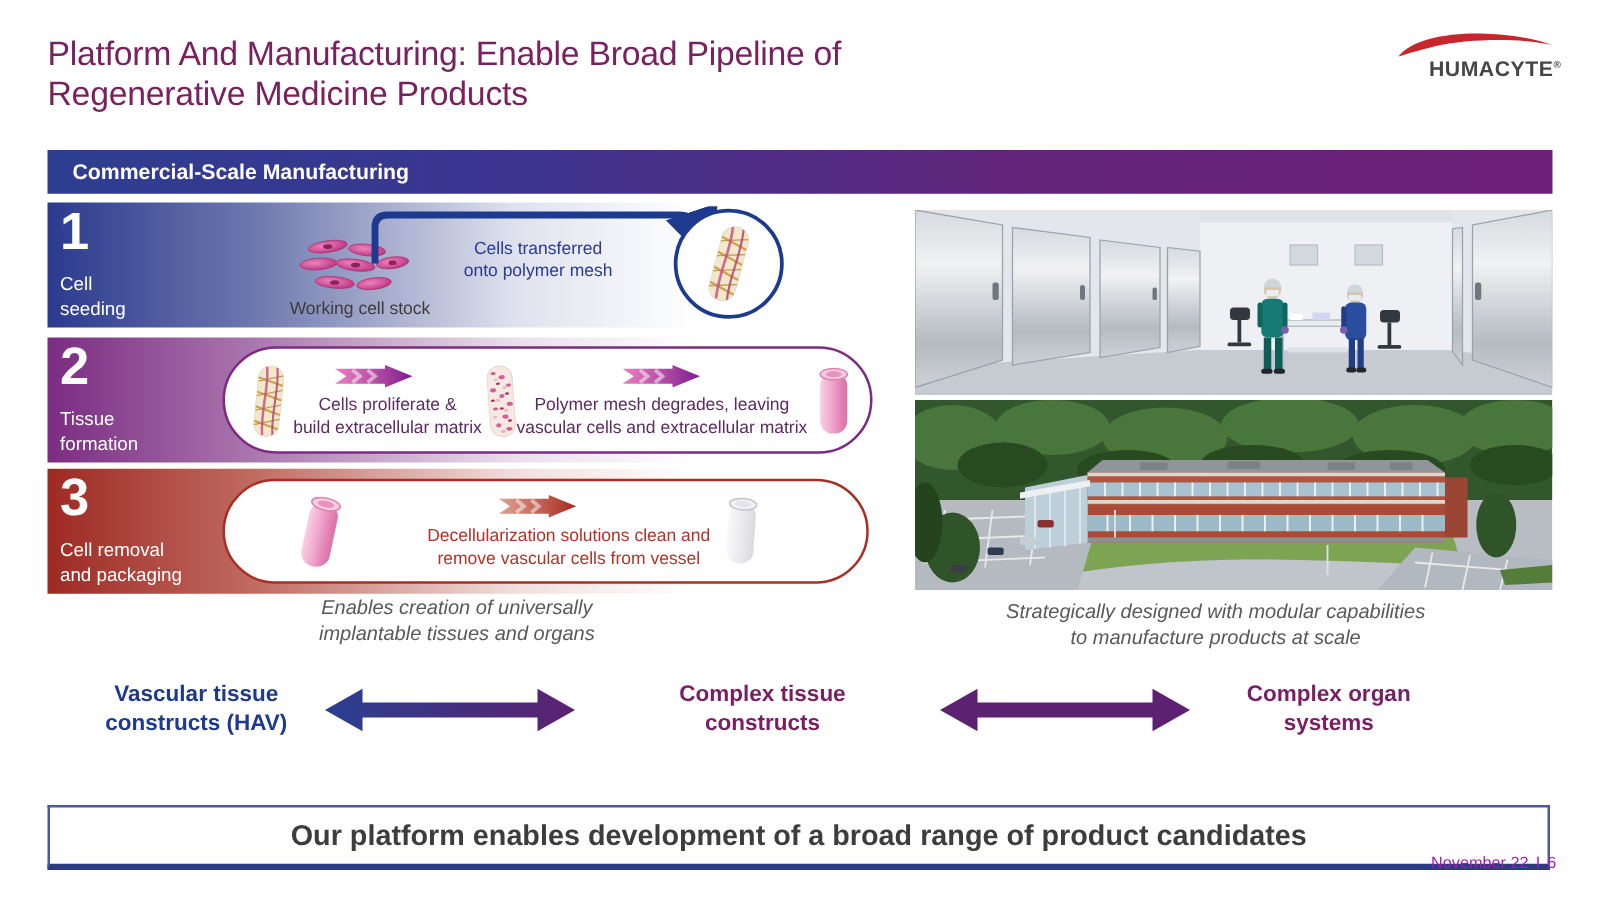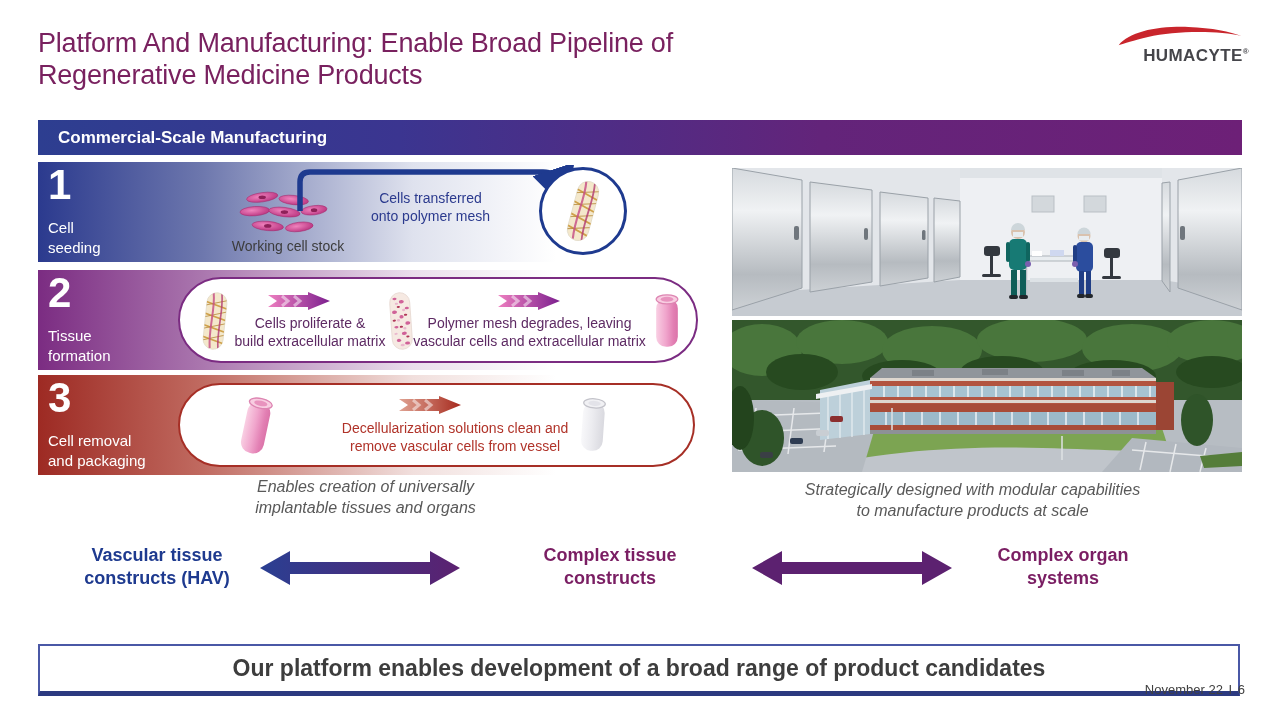--- a/index.html
+++ b/index.html
@@ -32,21 +32,21 @@
   .t2 { color:#5d2a63; }
   .t3 { color:#b03329; }
   .caption { font-style:italic; font-size:16px; color:#595959; text-align:center; line-height:1.3; }
   .photo { overflow:hidden; }
   .photo svg { display:block; }
   .spec-label { font-size:18px; font-weight:700; text-align:center; line-height:1.28; }
   .sl1 { color:#1e3a8f; } .sl2 { color:#7a1e63; } .sl3 { color:#7a1e63; }
   .bottom-box { border:2px solid #4a58a6; border-bottom:5px solid #2c3a80; background:#fff;
                 display:flex; align-items:center; justify-content:center; }
   .bottom-box-text { font-size:23px; font-weight:700; color:#3d3d3d; }
-  .footer { font-size:13px; color:#404040; text-align:right; }
+  .footer { font-size:13px; color:#a21caf; text-align:right; }
   .footer span { margin:0 1px; }
   svg { display:block; }
 </style>
 </head>
 <body>
 
 <div class="slide">
 
   <svg width="0" height="0" style="position:absolute" aria-hidden="true">
     <defs>

